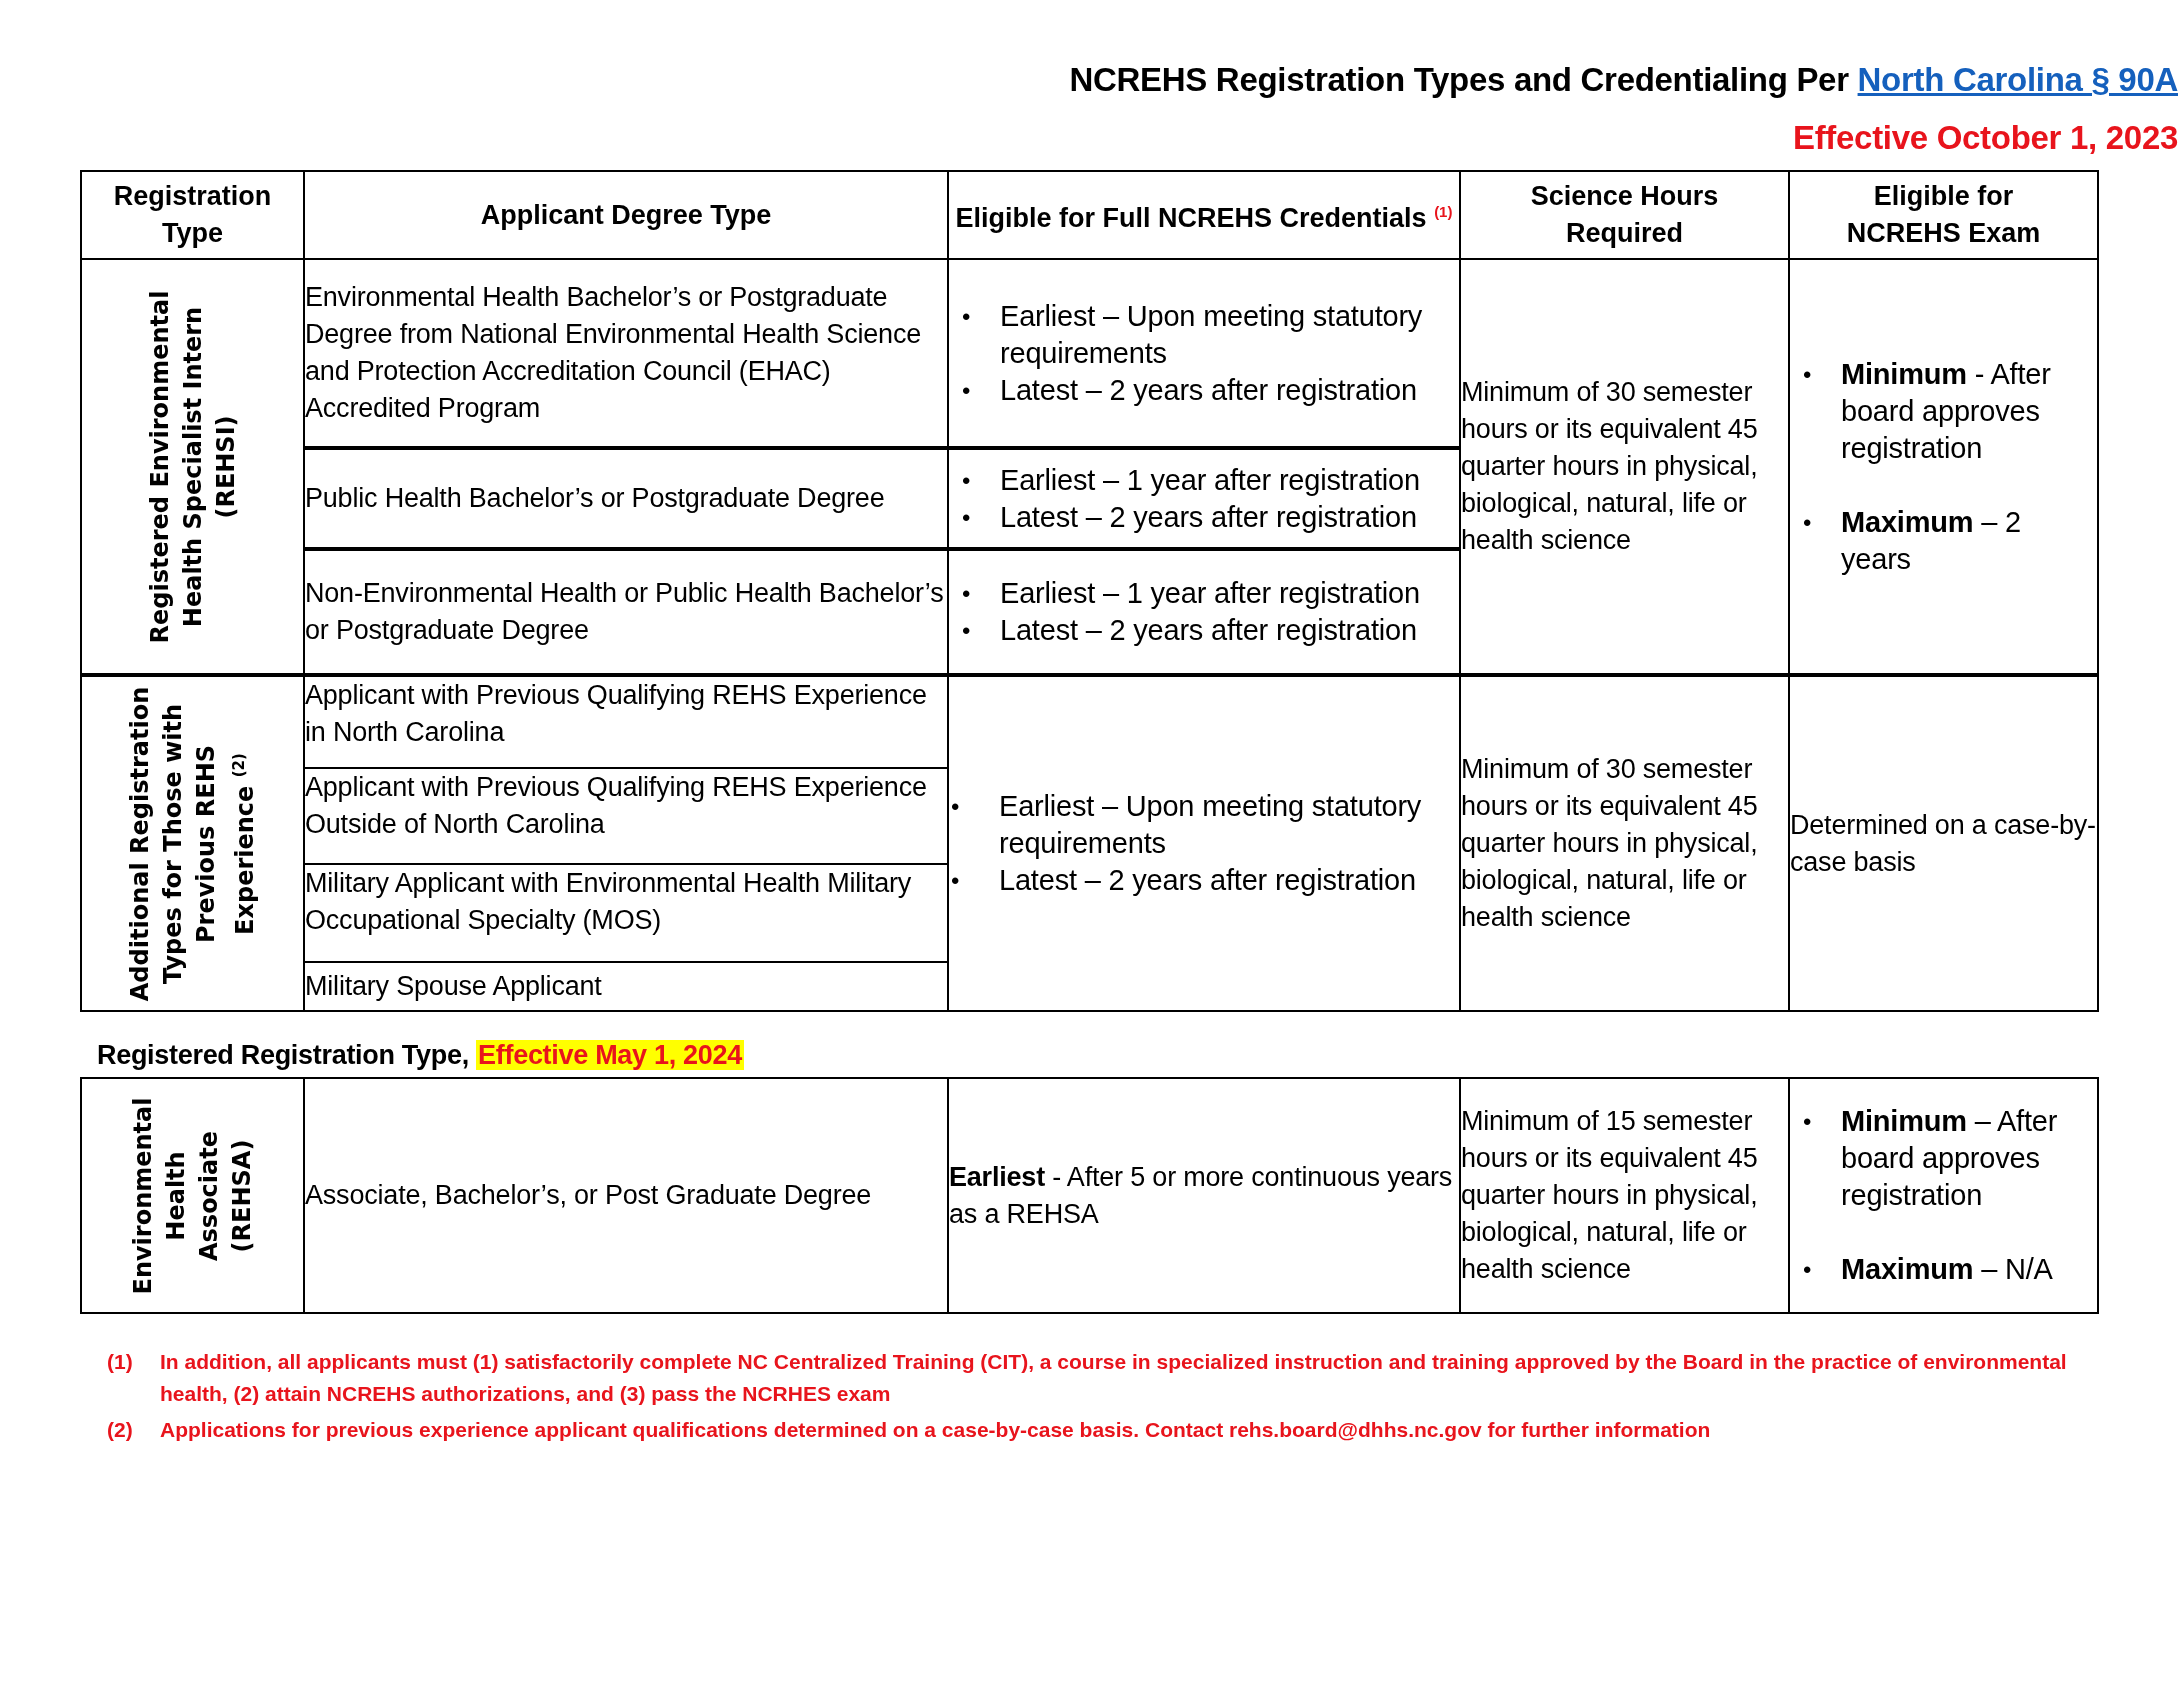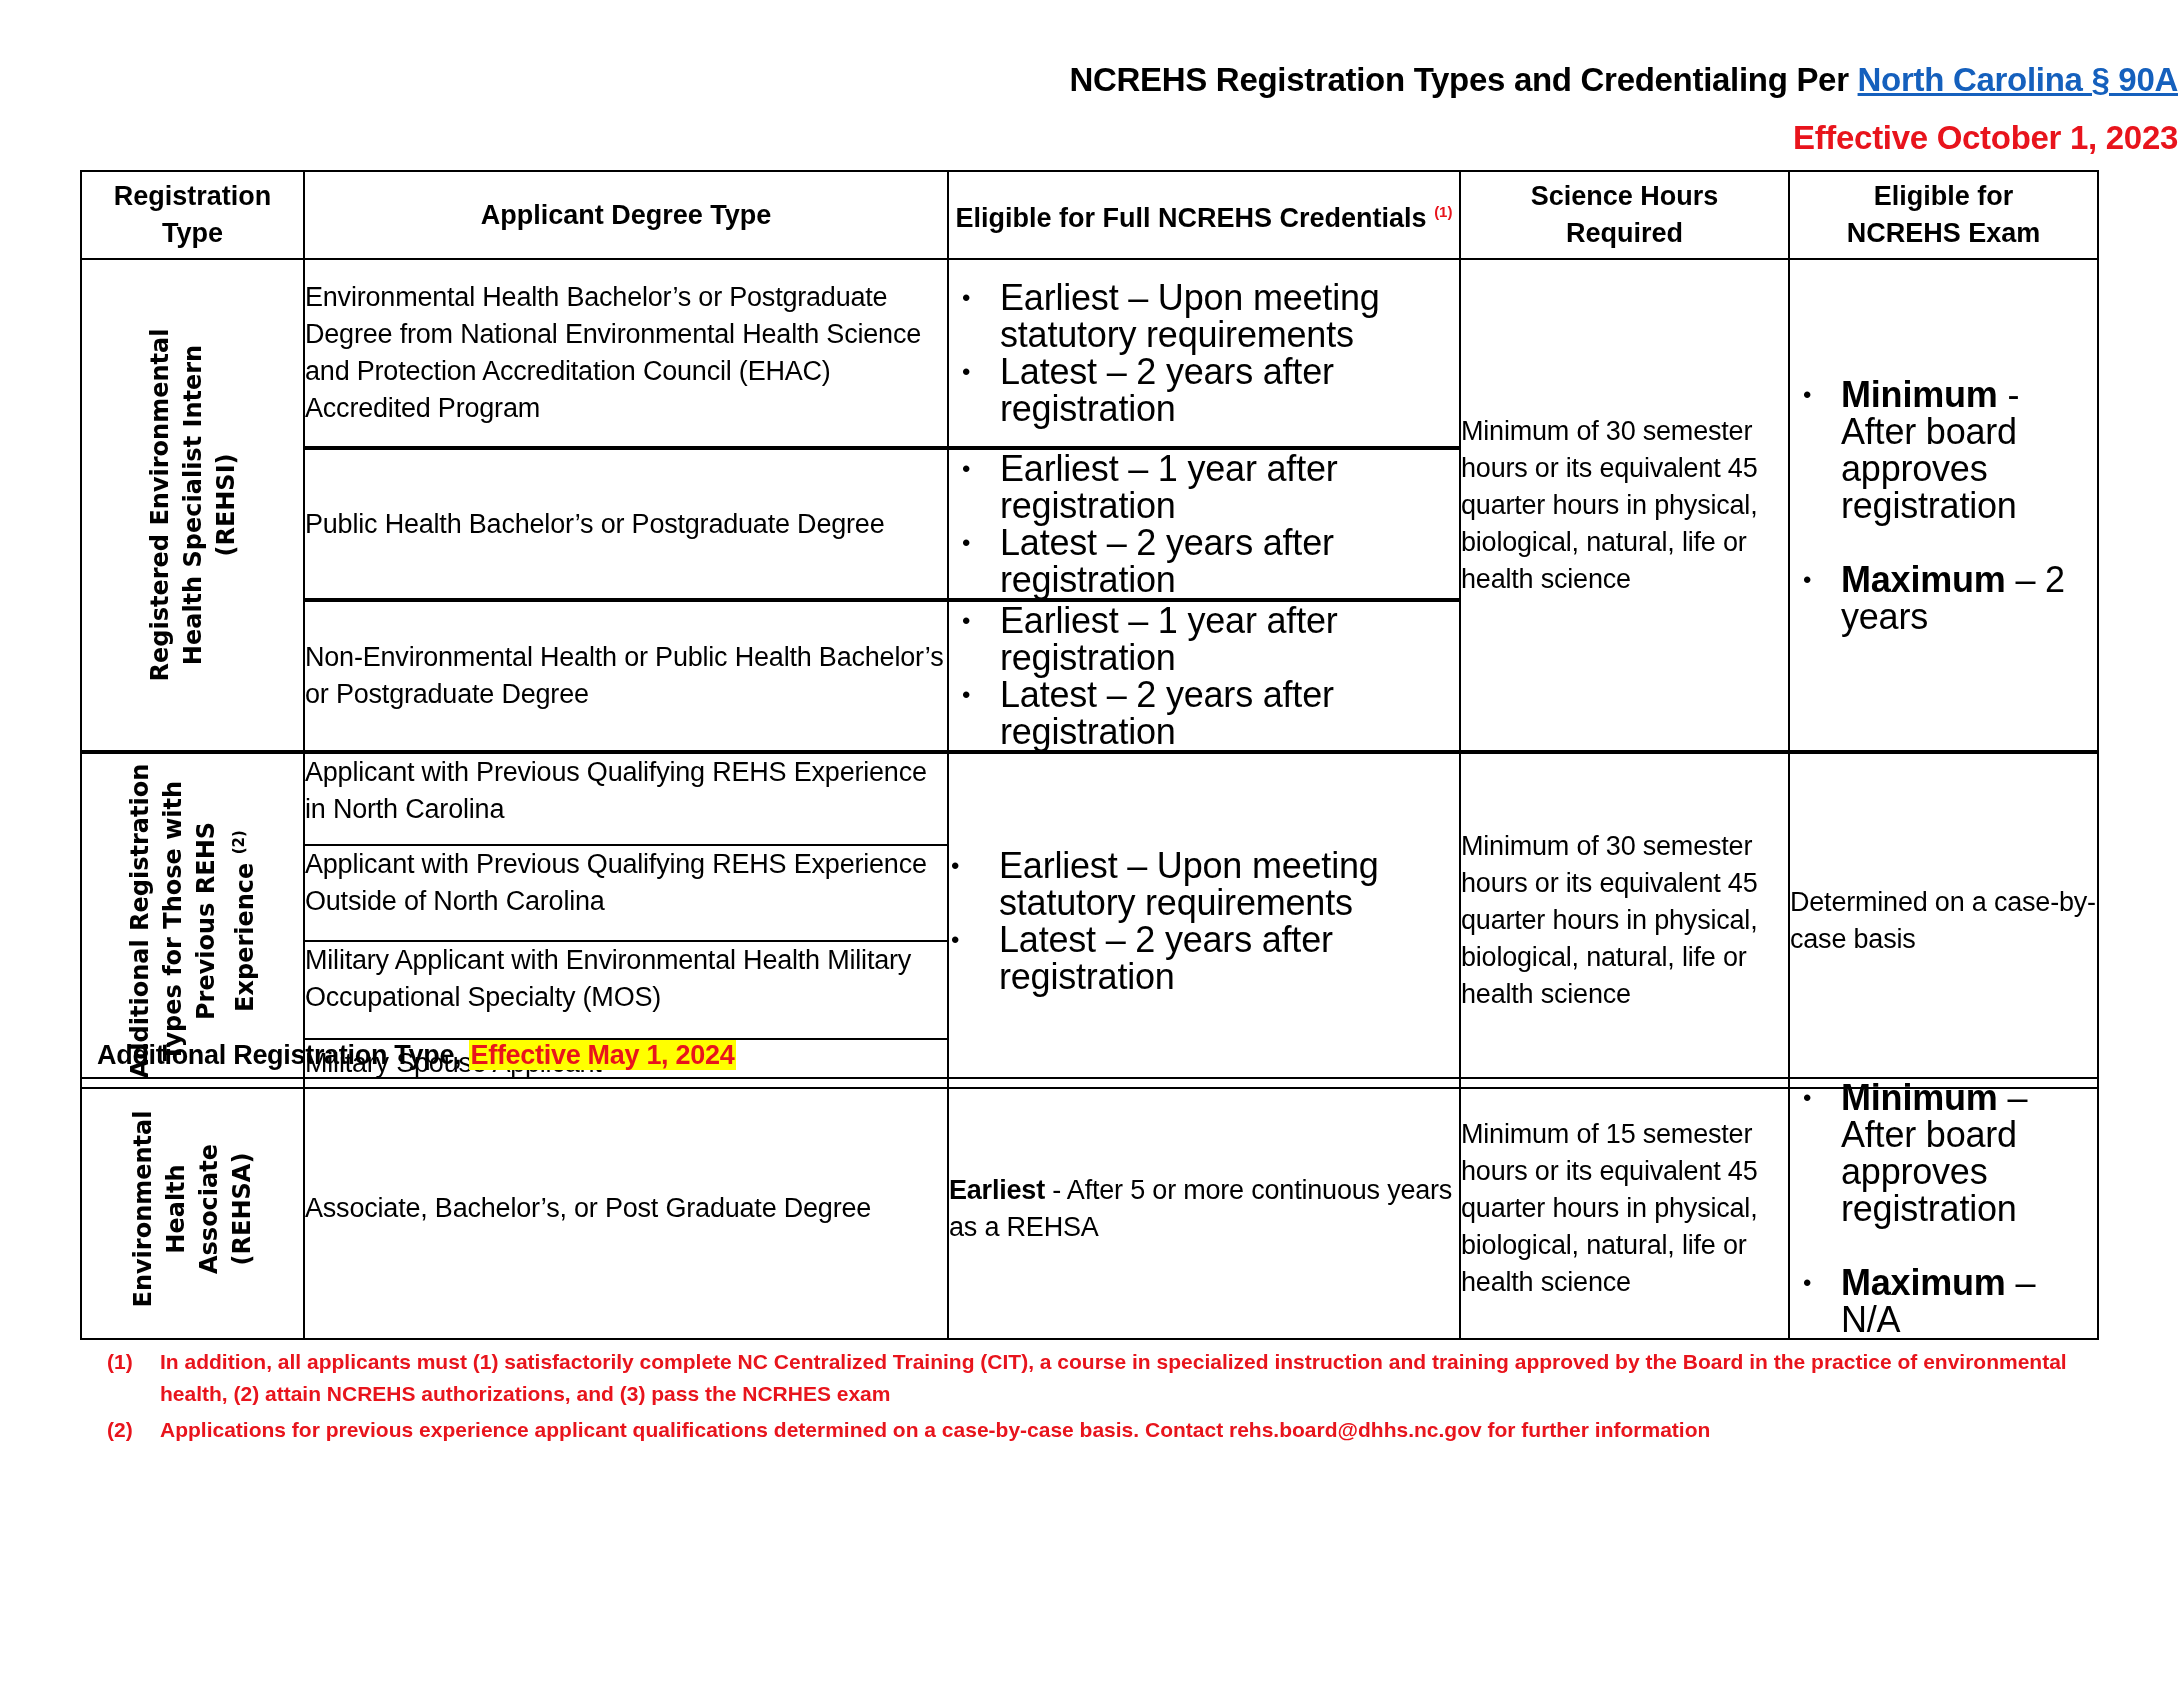--- a/index.html
+++ b/index.html
@@ -16,21 +16,21 @@
   #t2 { left:80px; top:1077px; width:2016px; }
   .hdr { font-weight:bold; font-size:27px; text-align:center; line-height:37px; }
   .sup { font-size:15px; color:#e8141c; vertical-align:super; font-weight:bold; }
   .sup-blk { font-size:15px; vertical-align:super; font-weight:bold; }
   .cell { font-size:27px; line-height:37px; padding:0 14px; letter-spacing:-0.2px; }
   .rot-wrap { position:relative; }
   .rot { position:absolute; left:50%; top:50%; transform:translate(-50%,-50%) rotate(-90deg);
          font-family:"DejaVu Sans", sans-serif; font-weight:bold; font-size:24px; line-height:33px;
          text-align:center; white-space:nowrap; }
   ul.bl { margin:0; padding:0 0 0 51px; list-style:none; }
-  ul.bl li { position:relative; font-size:36px; line-height:37px; letter-spacing:-0.2px; }
+  ul.bl li { position:relative; font-size:29px; line-height:37px; letter-spacing:-0.2px; }
   ul.bl li::before { content:"\2022"; position:absolute; left:-38px; top:0; font-size:24px; }
   ul.bl.tight { padding-left:50px; }
   ul.bl.tight li::before { left:-48px; }
   ul.exam li { margin-bottom:0; }
   .thick-top { border-top:4px solid #000 !important; }
   .section-label { position:absolute; left:97px; top:1040px; font-size:27px; font-weight:bold; letter-spacing:-0.3px; }
   .section-label .hl { background:#ffff00; color:#e8141c; padding:0 2px;text-align:center; }
   .foot { position:absolute; left:107px; width:2020px; font-size:21px; font-weight:bold; color:#e8141c; line-height:32px; }
   .foot .num { position:absolute; left:0; }
   .foot .txt { display:block; padding-left:53px; }
@@ -131,21 +131,21 @@
   <tr style="height:98px">
     <td class="cell" style="vertical-align:top">Military Applicant with Environmental Health Military Occupational Specialty (MOS)</td>
   </tr>
   <tr style="height:49px">
     <td class="cell">Military Spouse Applicant</td>
   </tr>
 </tbody>
   </table>
 
 <div class="section-label">
-  <span>Additional Registration Type, </span><span class="hl">Effective May 1, 2024</span>
+  <span>Registered Registration Type, </span><span class="hl">Effective May 1, 2024</span>
 </div>
 
 <table class="grid" id="t2">
   <colgroup>
     <col style="width:223px">
       <col style="width:644px">
       <col style="width:512px">
       <col style="width:329px">
       <col style="width:309px">
   </colgroup>

